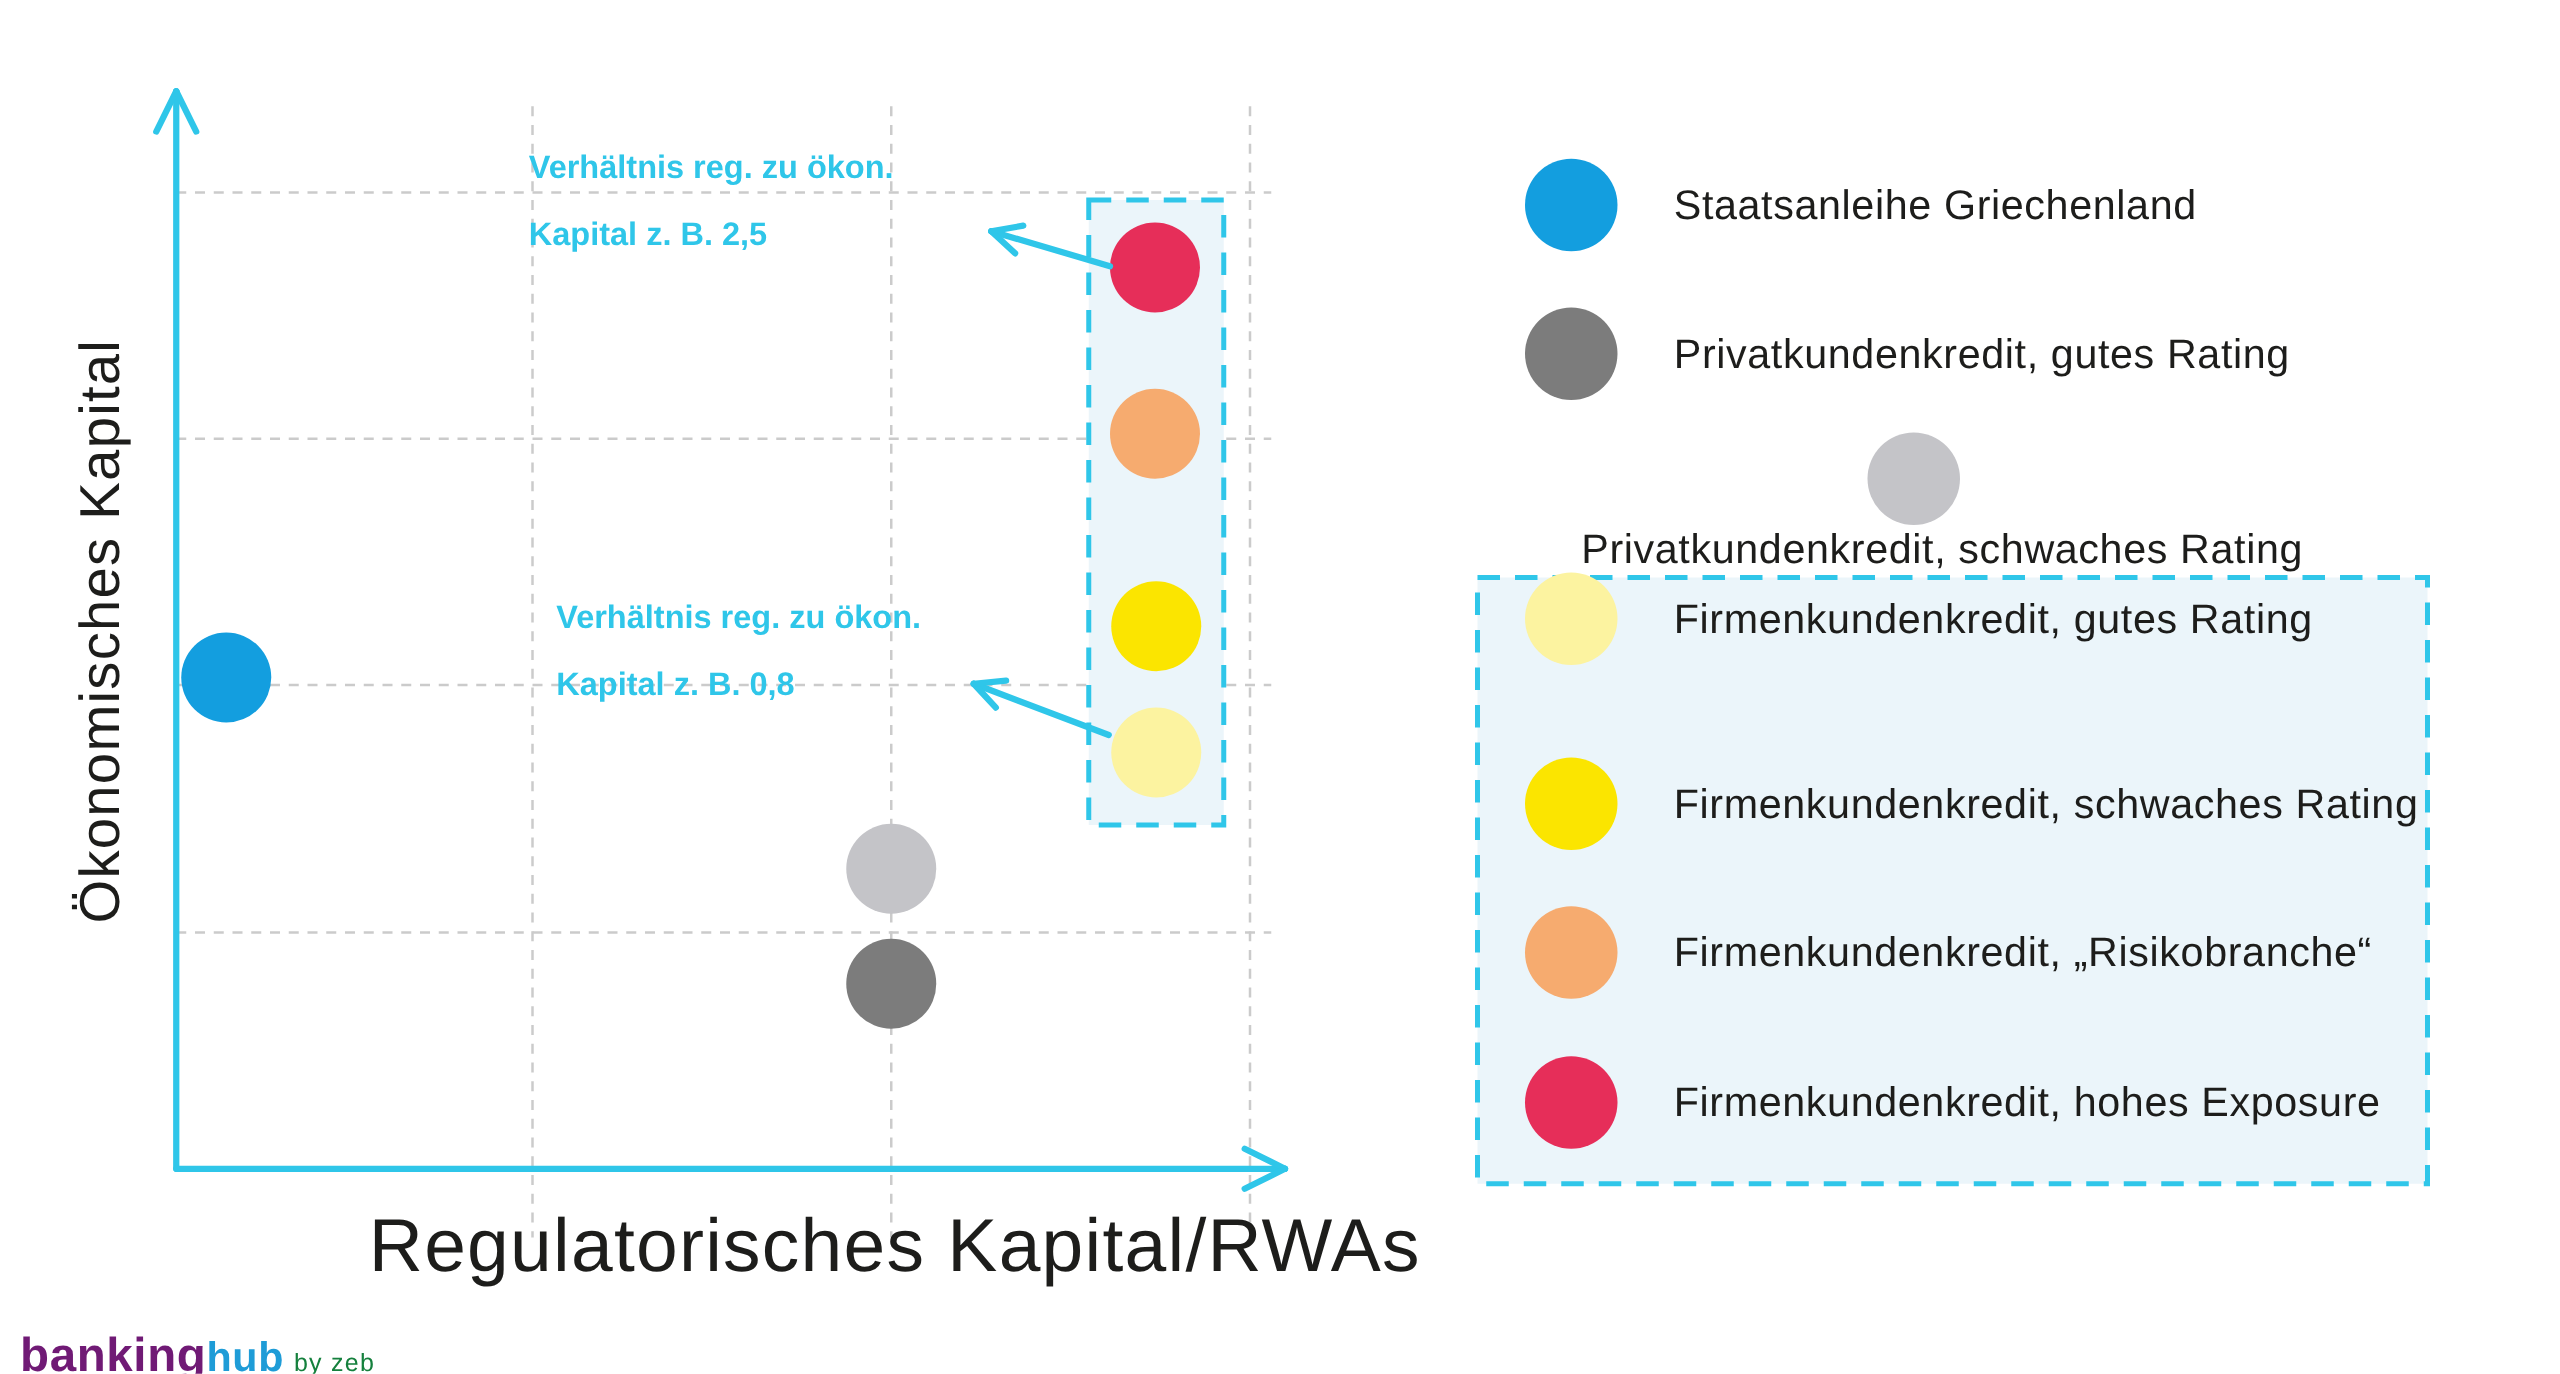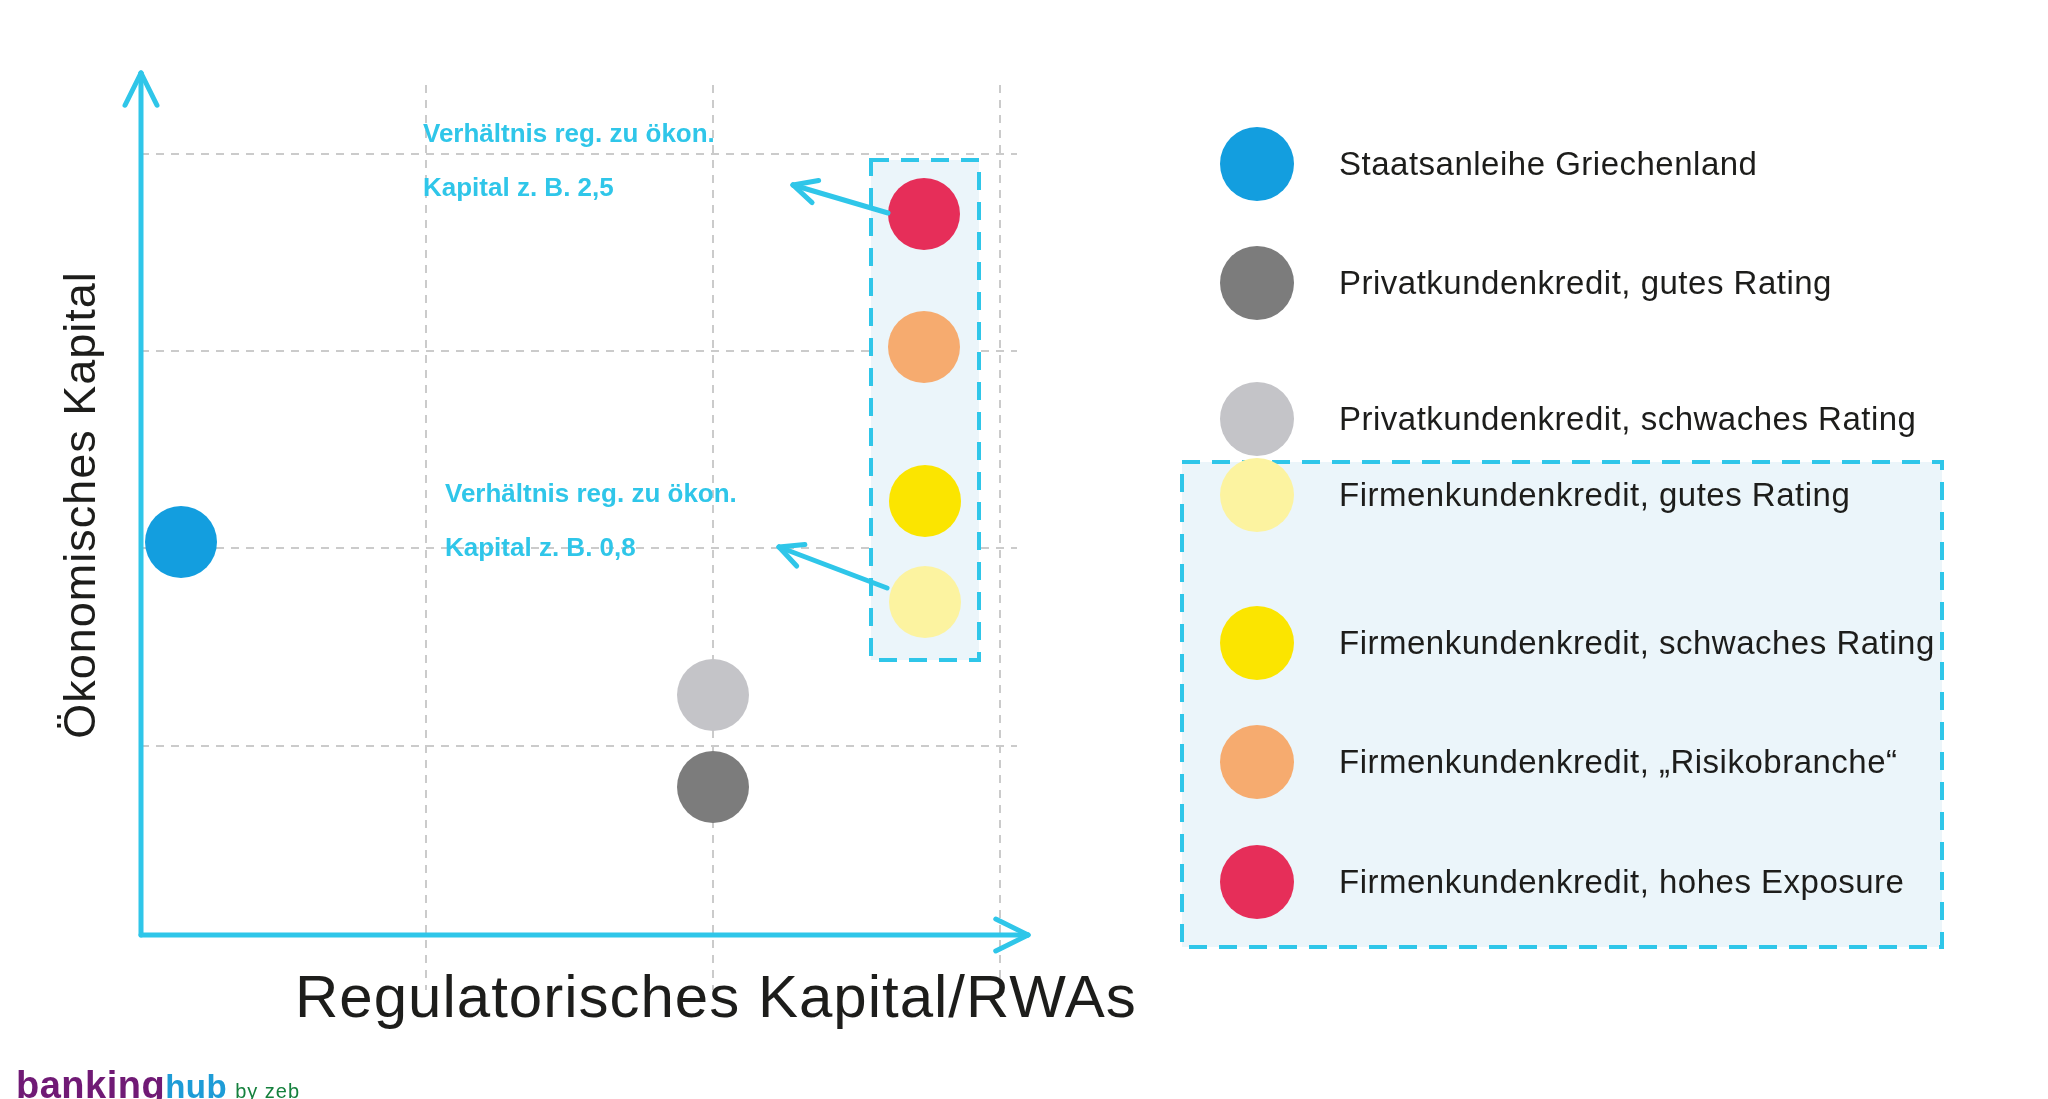--- a/index.html
+++ b/index.html
@@ -46,21 +46,21 @@
   }
   .legend-row .swatch {
     width: 74px; height: 74px; border-radius: 50%;
     flex: 0 0 74px;
   }
   .legend-row .legend-label {
     margin-left: 45px;
     font-size: 33px; color: #1D1D1B; white-space: nowrap;
     letter-spacing: 0.5px;
   }
-  .lr-1 { top: 127px; } .lr-2 { top: 246px; } .lr-3 { top: 382px; }
+  .lr-1 { top: 127px; } .lr-2 { top: 246px; } .lr-3 { top: 346px; flex-direction: column; }
   .lr-4 { top: 458px; } .lr-5 { top: 606px; justify-content: center; } .lr-6 { top: 725px; } .lr-7 { top: 845px; }
 
   .logo {
     position: absolute; z-index: 2;
     left: 16px; top: 1036px;
     display: flex; align-items: baseline;
     white-space: nowrap;
   }
   .logo-part-1 { font-size: 38px; font-weight: bold; letter-spacing: 0.5px; }
   .logo-part-2 { font-size: 33px; font-weight: bold; letter-spacing: 0.5px; }

